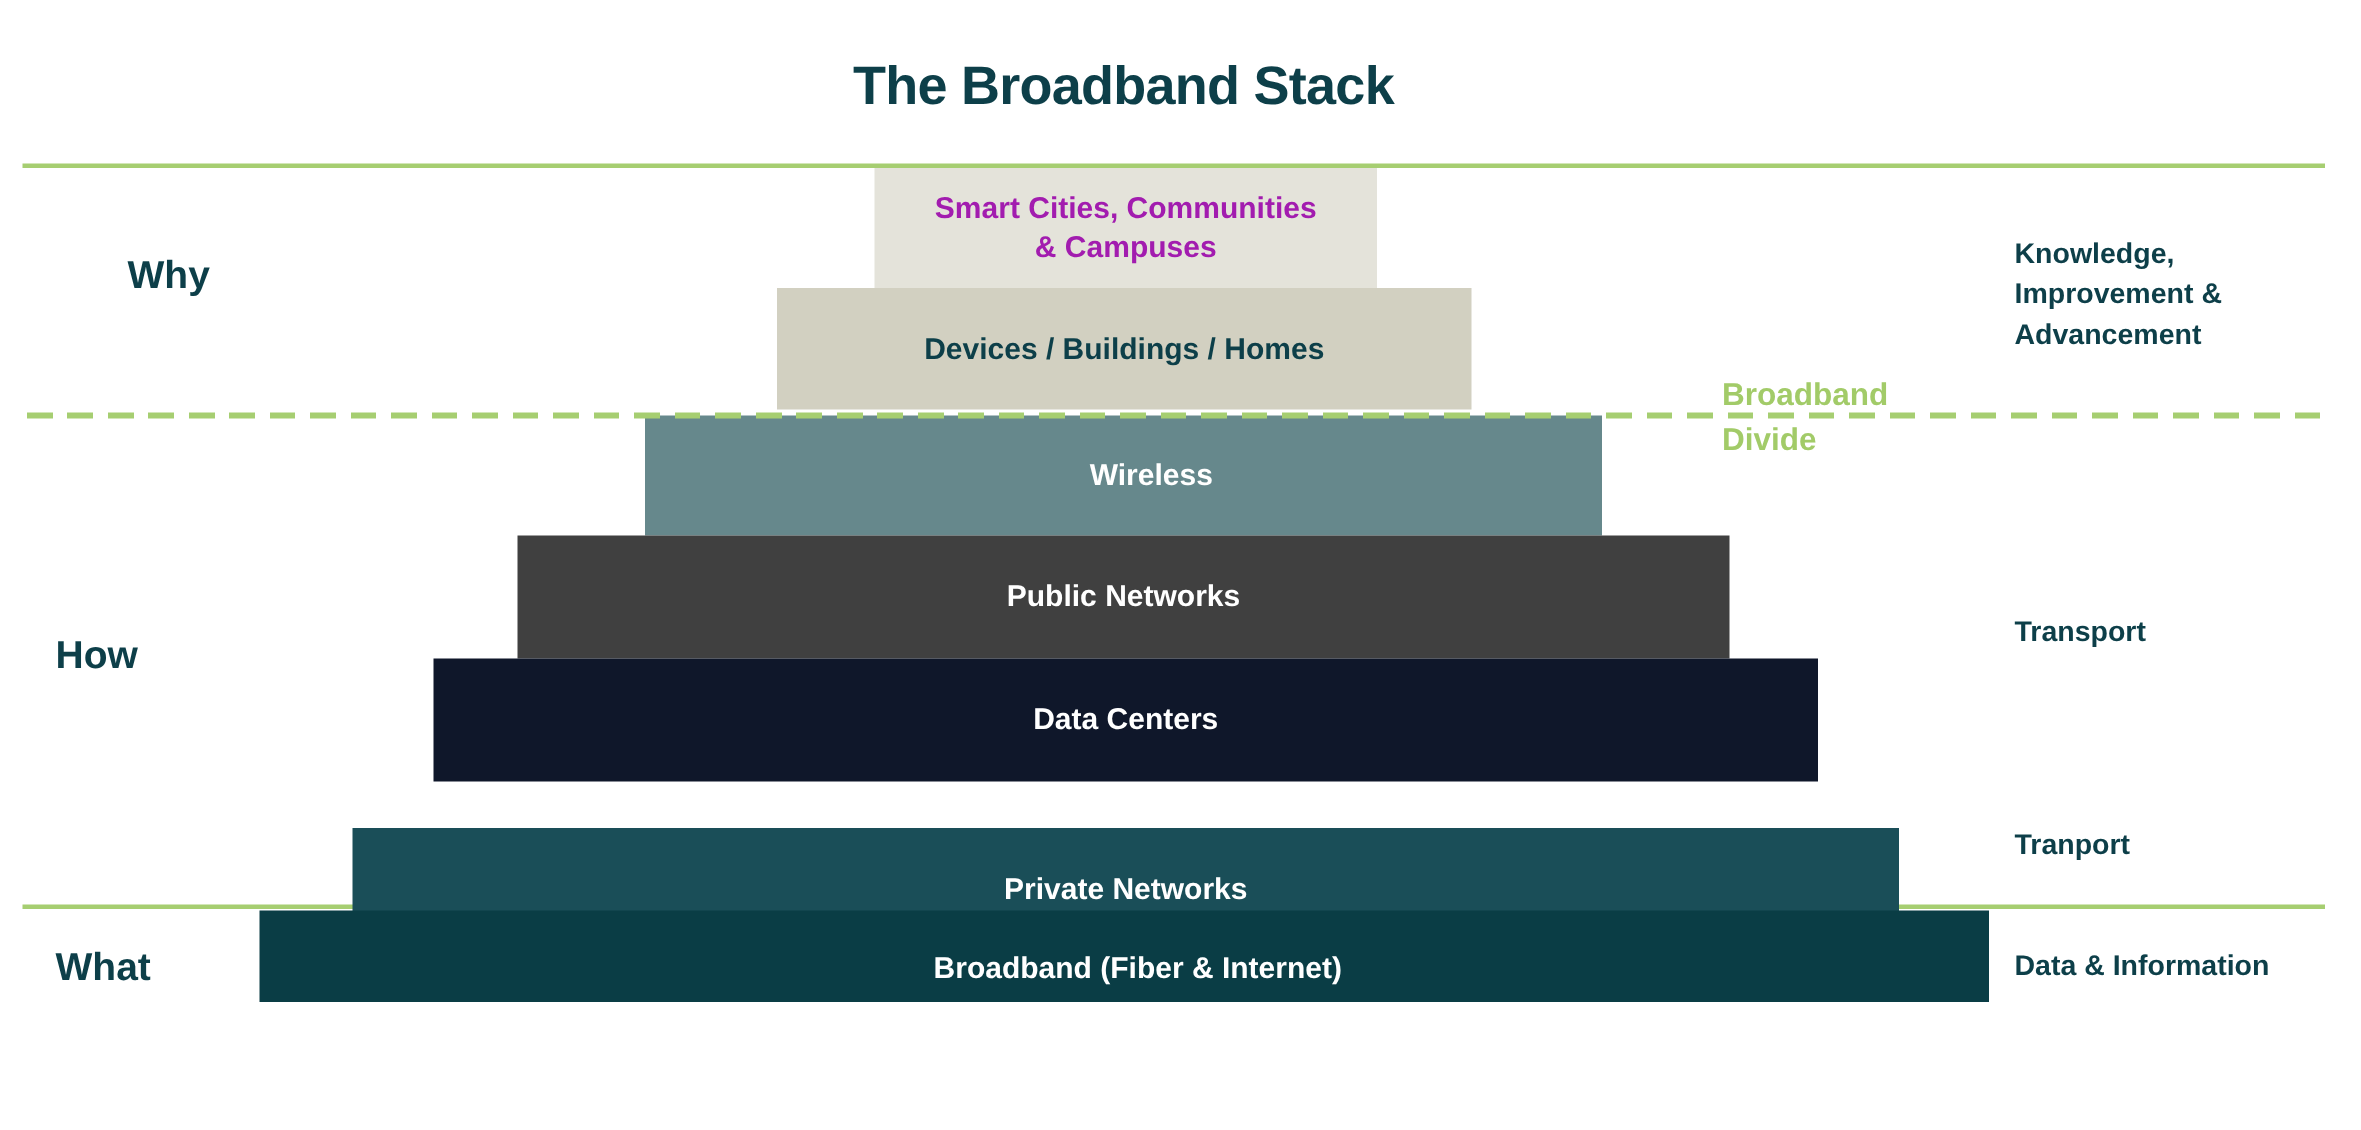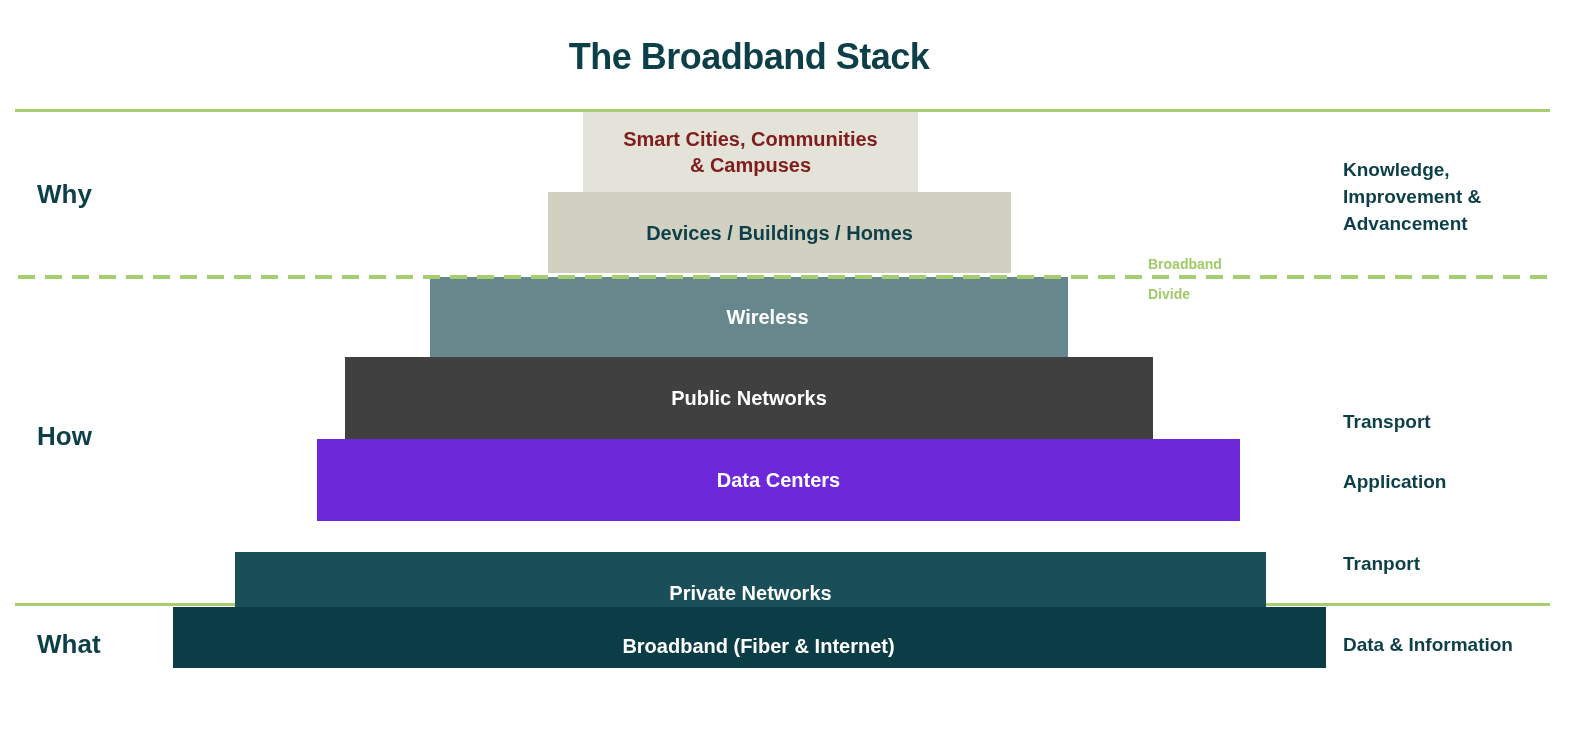--- a/index.html
+++ b/index.html
@@ -74,21 +74,21 @@
     font-size: 19px;
     font-weight: bold;
     color: #0d3f49;
     line-height: 27px;
   }
 
   .divide-label {
     position: absolute;
     left: 1148px;
     top: 249px;
-    font-size: 14px;
+    font-size: 21px;
     font-weight: bold;
     line-height: 30px;
     color: #a2cb68;
     z-index: 6;
   }
 
   .footer-note {
     position: absolute;
     left: 23px;
     top: 719px;
@@ -102,52 +102,51 @@
 
 <div class="canvas">
 
   <div class="page-title">The Broadband Stack</div>
 
   <div class="hline" style="top:109px;"></div>
   <div class="dashline" style="top:275px;"></div>
   <div class="hline" style="top:603px;"></div>
   <div class="hline" style="top:684px;"></div>
 
-  <div class="side-label" style="top:179px;">Why</div>
+  <div class="side-label" style="top:168px;margin-left:48px;">Why</div>
   <div class="side-label" style="top:421px;">How</div>
   <div class="side-label" style="top:629px;">What</div>
 
-  <div class="layer pre" style="left: 583px; top: 112px; width: 335px; height: 80px; background: rgb(228, 227, 218); color: #7f1d1d;">
+  <div class="layer pre" style="left: 583px; top: 112px; width: 335px; height: 80px; background: rgb(228, 227, 218); color: #a21caf;">
     <span>Smart Cities, Communities
 &amp; Campuses</span>
   </div>
-  <div class="layer" style="left: 548px; top: 192px; width: 463px; height: 81px; background: rgb(210, 208, 193); color: rgb(13, 63, 73);">
+  <div class="layer" style="left: 518px; top: 192px; width: 463px; height: 81px; background: rgb(210, 208, 193); color: rgb(13, 63, 73);">
     <span>Devices / Buildings / Homes</span>
   </div>
   <div class="layer" style="left: 430px; top: 277px; width: 638px; height: 80px; background: rgb(102, 136, 140); color: rgb(255, 255, 255); padding-left: 37px;">
     <span>Wireless</span>
   </div>
   <div class="layer" style="left: 345px; top: 357px; width: 808px; height: 82px; background: #404040; color: rgb(255, 255, 255);">
     <span>Public Networks</span>
   </div>
-  <div class="layer" style="left: 289px; top: 439px; width: 923px; height: 82px; background: #6d28d9; color: rgb(255, 255, 255); margin-left: 28px;">
+  <div class="layer" style="left: 289px; top: 439px; width: 923px; height: 82px; background: #0f172a; color: rgb(255, 255, 255);">
     <span>Data Centers</span>
   </div>
   <div class="layer" style="left: 235px; top: 521px; width: 1031px; height: 81px; background: rgb(26, 78, 88); color: rgb(255, 255, 255); margin-top: 31px;">
     <span>Private Networks</span>
   </div>
   <div class="layer" style="left: 173px; top: 607px; width: 1153px; height: 77px; background: rgb(10, 61, 69); color: rgb(255, 255, 255); padding-left: 18px;">
     <span>Broadband (Fiber &amp; Internet)</span>
   </div>
 
   <div class="right-label pre" style="top:156px;">Knowledge,
 Improvement &amp;
 Advancement</div>
   <div class="right-label" style="top:408px;">Transport</div>
-  <div class="right-label" style="top:468px;">Application</div>
   <div class="right-label" style="top:550px;">Tranport</div>
   <div class="right-label" style="top:631px;width:230px;">Data &amp; Information</div>
 
   <div class="divide-label pre">Broadband
 Divide</div>
 
 
 </div>
 
 </body></html>

